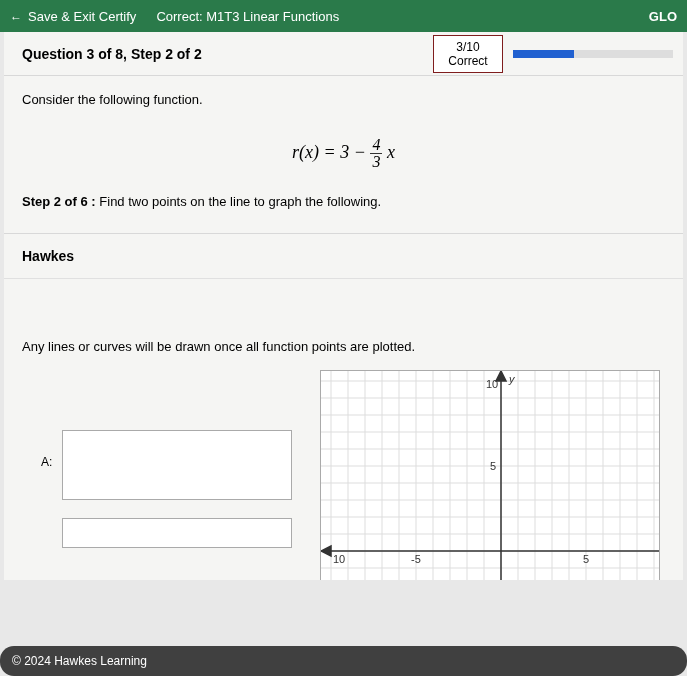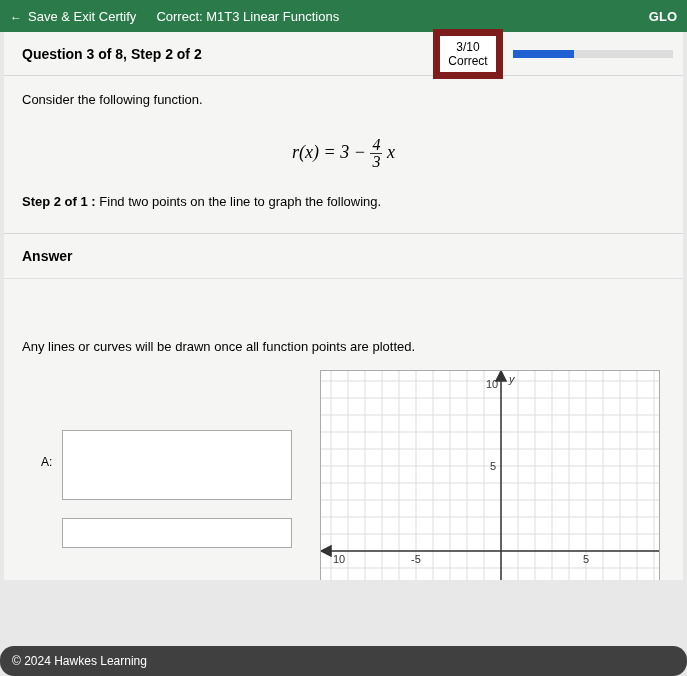--- a/index.html
+++ b/index.html
@@ -48,21 +48,21 @@
       border-bottom: 1px solid #d8d8d8;
       height: 44px;
     }
     .q-title {
       padding: 0 18px;
       font-weight: bold;
       font-size: 14px;
       flex: 1;
     }
     .score-box {
-      border: 7px solid #7f1d1d;
+      border: 1px solid #7f1d1d;
       width: 70px;
       text-align: center;
       font-size: 12px;
       padding: 4px 2px;
       margin-right: 10px;
       background: white;
     }
     .progress-bar {
       width: 160px;
       height: 8px;
@@ -188,25 +188,25 @@
     <div class="consider">Consider the following function.</div>
     <div class="equation">
       <span>r(x) = 3 − </span>
       <span class="frac">
         <span class="num">4</span>
         <span class="den">3</span>
       </span>
       <span>x</span>
     </div>
     <div class="step-text">
-      <b>Step 2 of 1 :</b><span>  Find two points on the line to graph the following.</span>
-    </div>
-  </div>
-
-  <div class="answer-header">Answer</div>
+      <b>Step 2 of 6 :</b><span>  Find two points on the line to graph the following.</span>
+    </div>
+  </div>
+
+  <div class="answer-header">Hawkes</div>
 
   <div class="answer-body">
     <div class="hint">Any lines or curves will be drawn once all function points are plotted.</div>
     <div class="work-area">
       <div class="inputs-col">
         <div class="input-box">
           <span class="label-a">A:</span>
         </div>
         <div class="input-box short"></div>
       </div>

